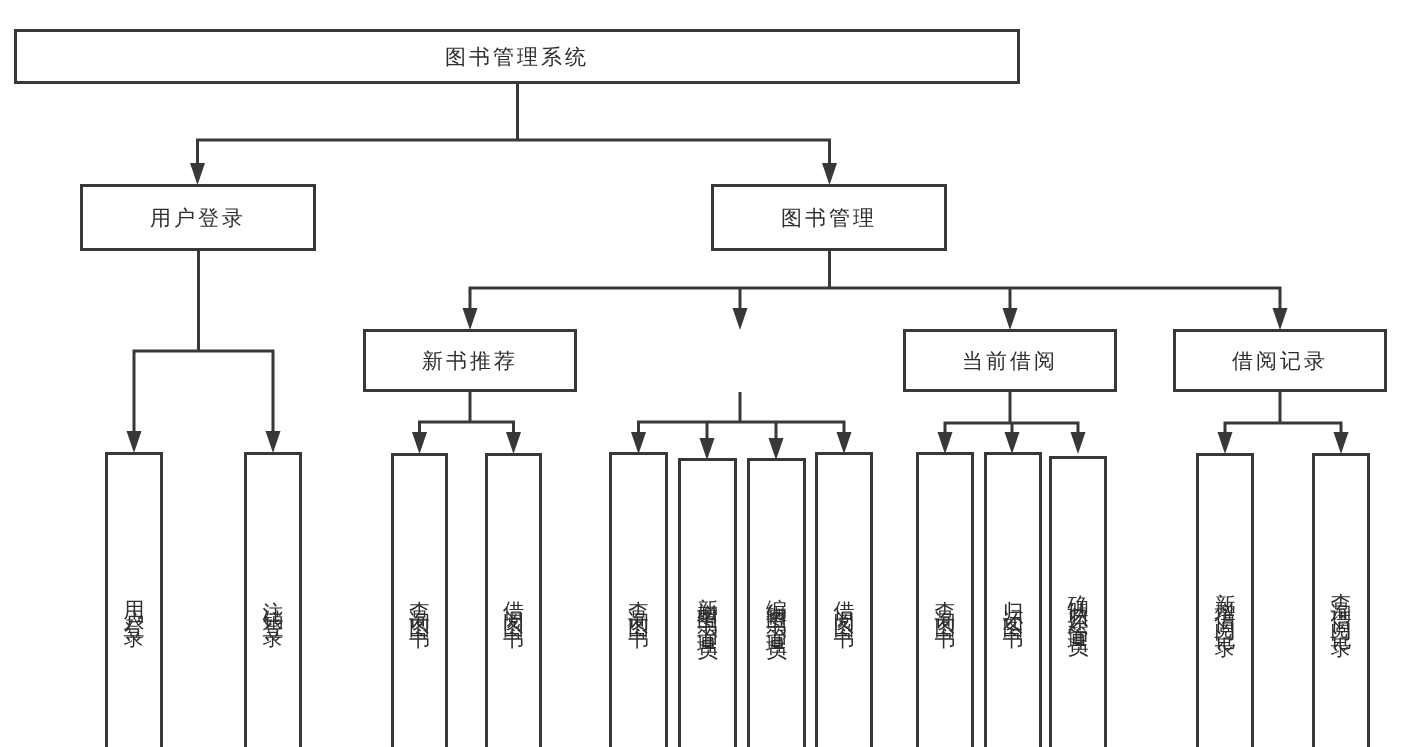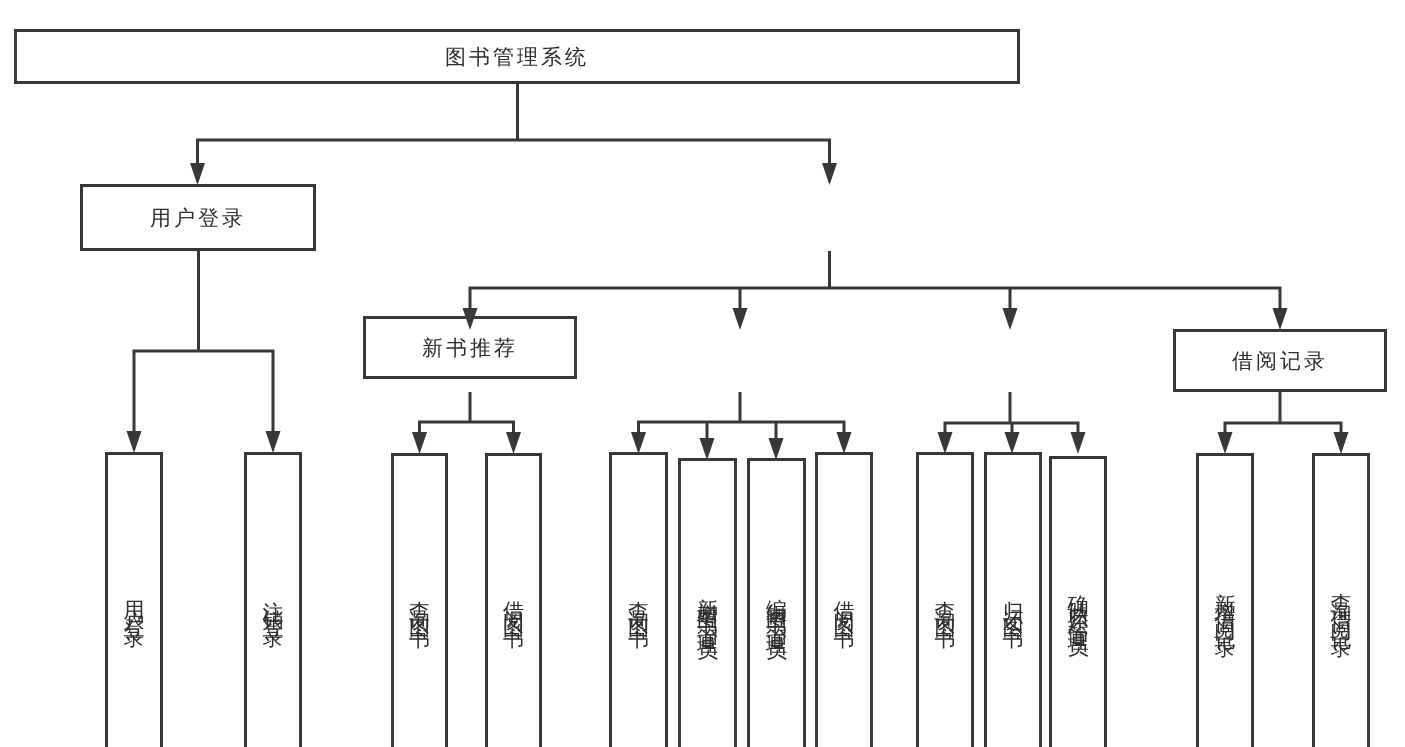--- a/index.html
+++ b/index.html
@@ -106,23 +106,29 @@
     <polygon class="ah" points="1333.5,416 1348.5,416 1341,438"></polygon>
   </svg>
 
   <div class="box" style="left:14px;top:13px;width:1006px;height:55px">
     <span class="lbl">图书管理系统</span>
   </div>
 
   <div class="box" style="left:80px;top:168px;width:236px;height:67px">
     <span class="lbl">用户登录</span>
   </div>
+  <div class="box" style="left:711px;top:168px;width:236px;height:67px">
+    <span class="lbl">图书管理</span>
+  </div>
 
-  <div class="box" style="left:363px;top:300px;width:214px;height:63px">
+  <div class="box" style="left:363px;top:313px;width:214px;height:63px">
     <span class="lbl">新书推荐</span>
+  </div>
+  <div class="box" style="left:903px;top:313px;width:214px;height:63px">
+    <span class="lbl">当前借阅</span>
   </div>
   <div class="box" style="left:1173px;top:313px;width:214px;height:63px">
     <span class="lbl">借阅记录</span>
   </div>
 
   <div class="box" style="left:105px;top:436px;width:58px;height:300px">
     <span class="vlbl">用户登录</span>
   </div>
   <div class="box" style="left:244px;top:436px;width:58px;height:300px">
     <span class="vlbl">注销登录</span>

